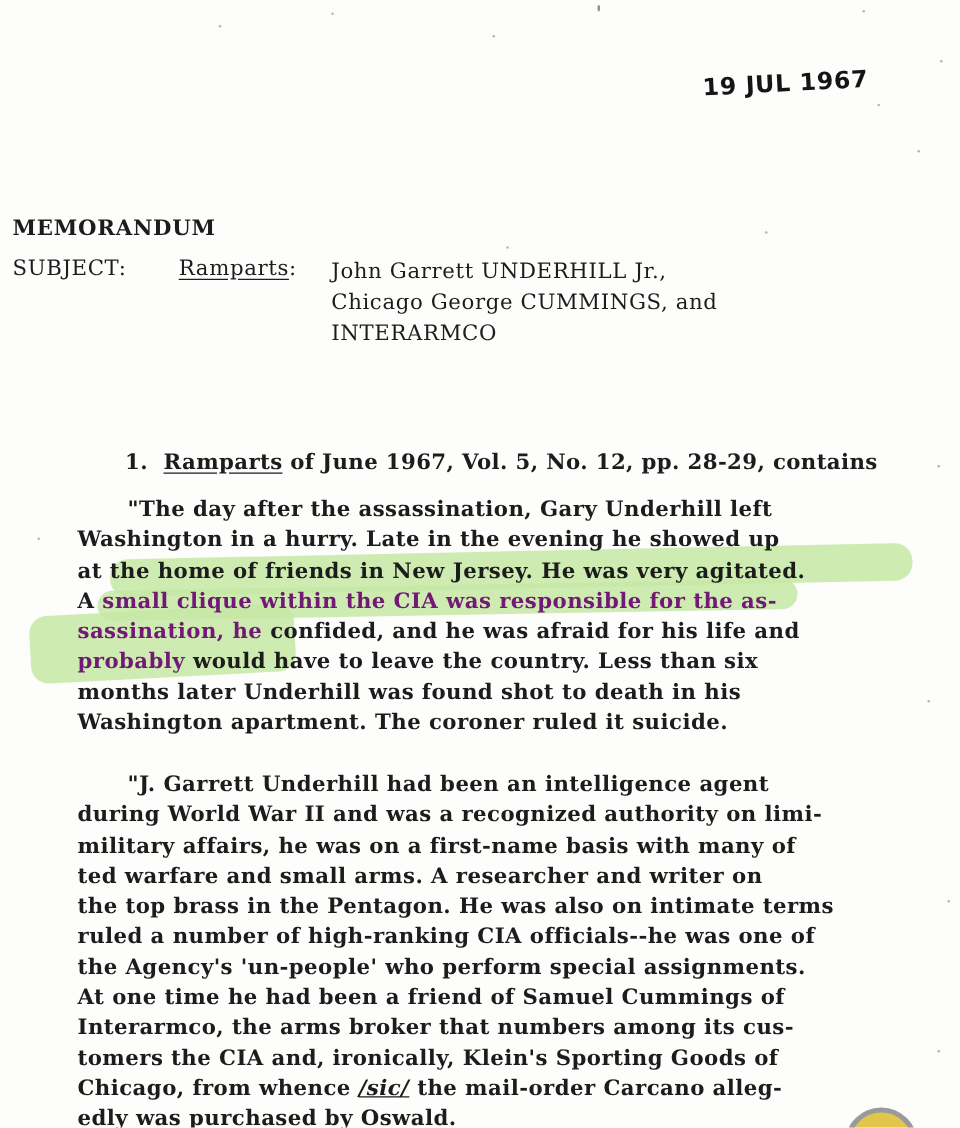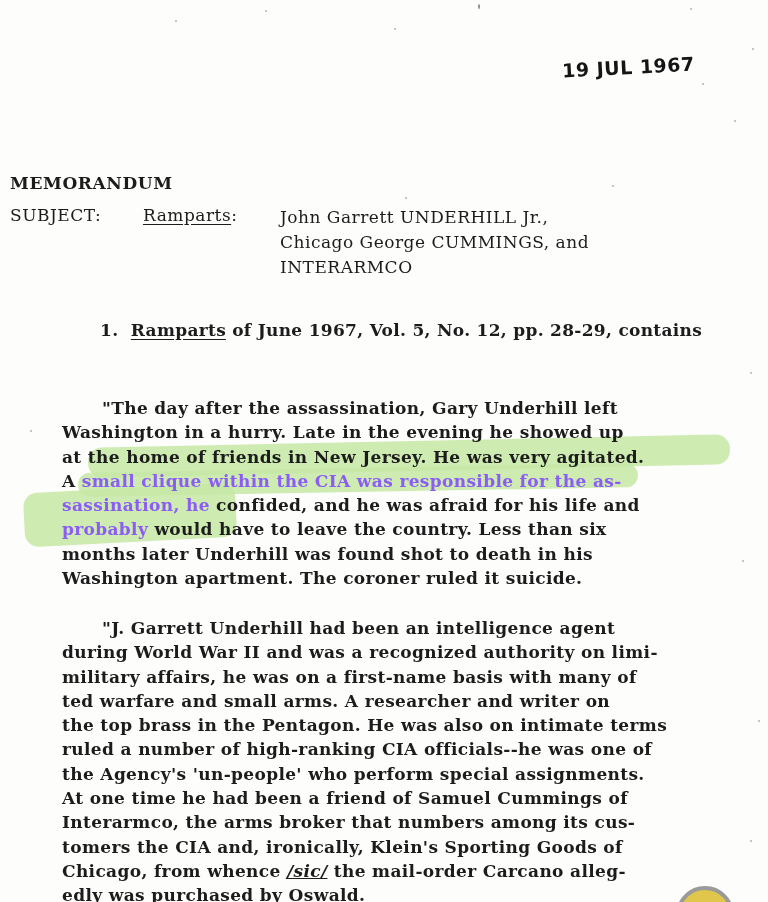--- a/index.html
+++ b/index.html
@@ -20,36 +20,36 @@
   .heading {
     position: absolute; left: 10px; top: 173px;
     font-size: 17px; font-weight: bold; letter-spacing: 0.6px;
   }
   .subject {
     position: absolute; left: 10px; top: 205px;
     font-size: 17px; font-weight: normal; letter-spacing: 0.5px;
   }
   .subject .lbl { display: inline-block; width: 128px; }
   .subject .mag { text-decoration: underline; text-underline-offset: 3px; }
-  .subject .lines { position: absolute; left: 255px; top: 0; white-space: nowrap; line-height: 25px; margin-left: 15px; }
+  .subject .lines { position: absolute; left: 255px; top: 0; white-space: nowrap; line-height: 25px; }
   .subject .mag-wrap { position: absolute; left: 133px; top: 0; }
   .para1 {
     position: absolute; left: 12px; top: 318px; width: 750px;
     font-size: 17px; font-weight: bold; letter-spacing: 0.3px; line-height: 25px;
   }
-  .para1 .line { white-space: nowrap; }
+  .para1 .line { white-space: nowrap; margin-top: 40px; }
   .para1 .mag { text-decoration: underline; text-underline-offset: 3px; }
   .quote {
     position: absolute; left: 62px; width: 700px;
     font-size: 17px; font-weight: bold; letter-spacing: 0.35px; line-height: 24.3px;
   }
   .quote .line { white-space: nowrap; }
   .q1 { top: 396px; }
   .q2 { top: 616px; }
-  .hl { color: #8b5cf6; }
+  .hl { color: #701a75; }
   .highlight-band {
     position: absolute; background: #c6e7a4; opacity: .85; border-radius: 14px;
   }
   .sic { text-decoration: underline; font-style: italic; }
   .badge {
     position: absolute; left: 676px; top: 886px; width: 58px; height: 58px;
     border-radius: 50%; background: #e0c64a; border: 4px solid #9a9a9a; box-sizing: border-box;
   }
 </style>
 </head>

